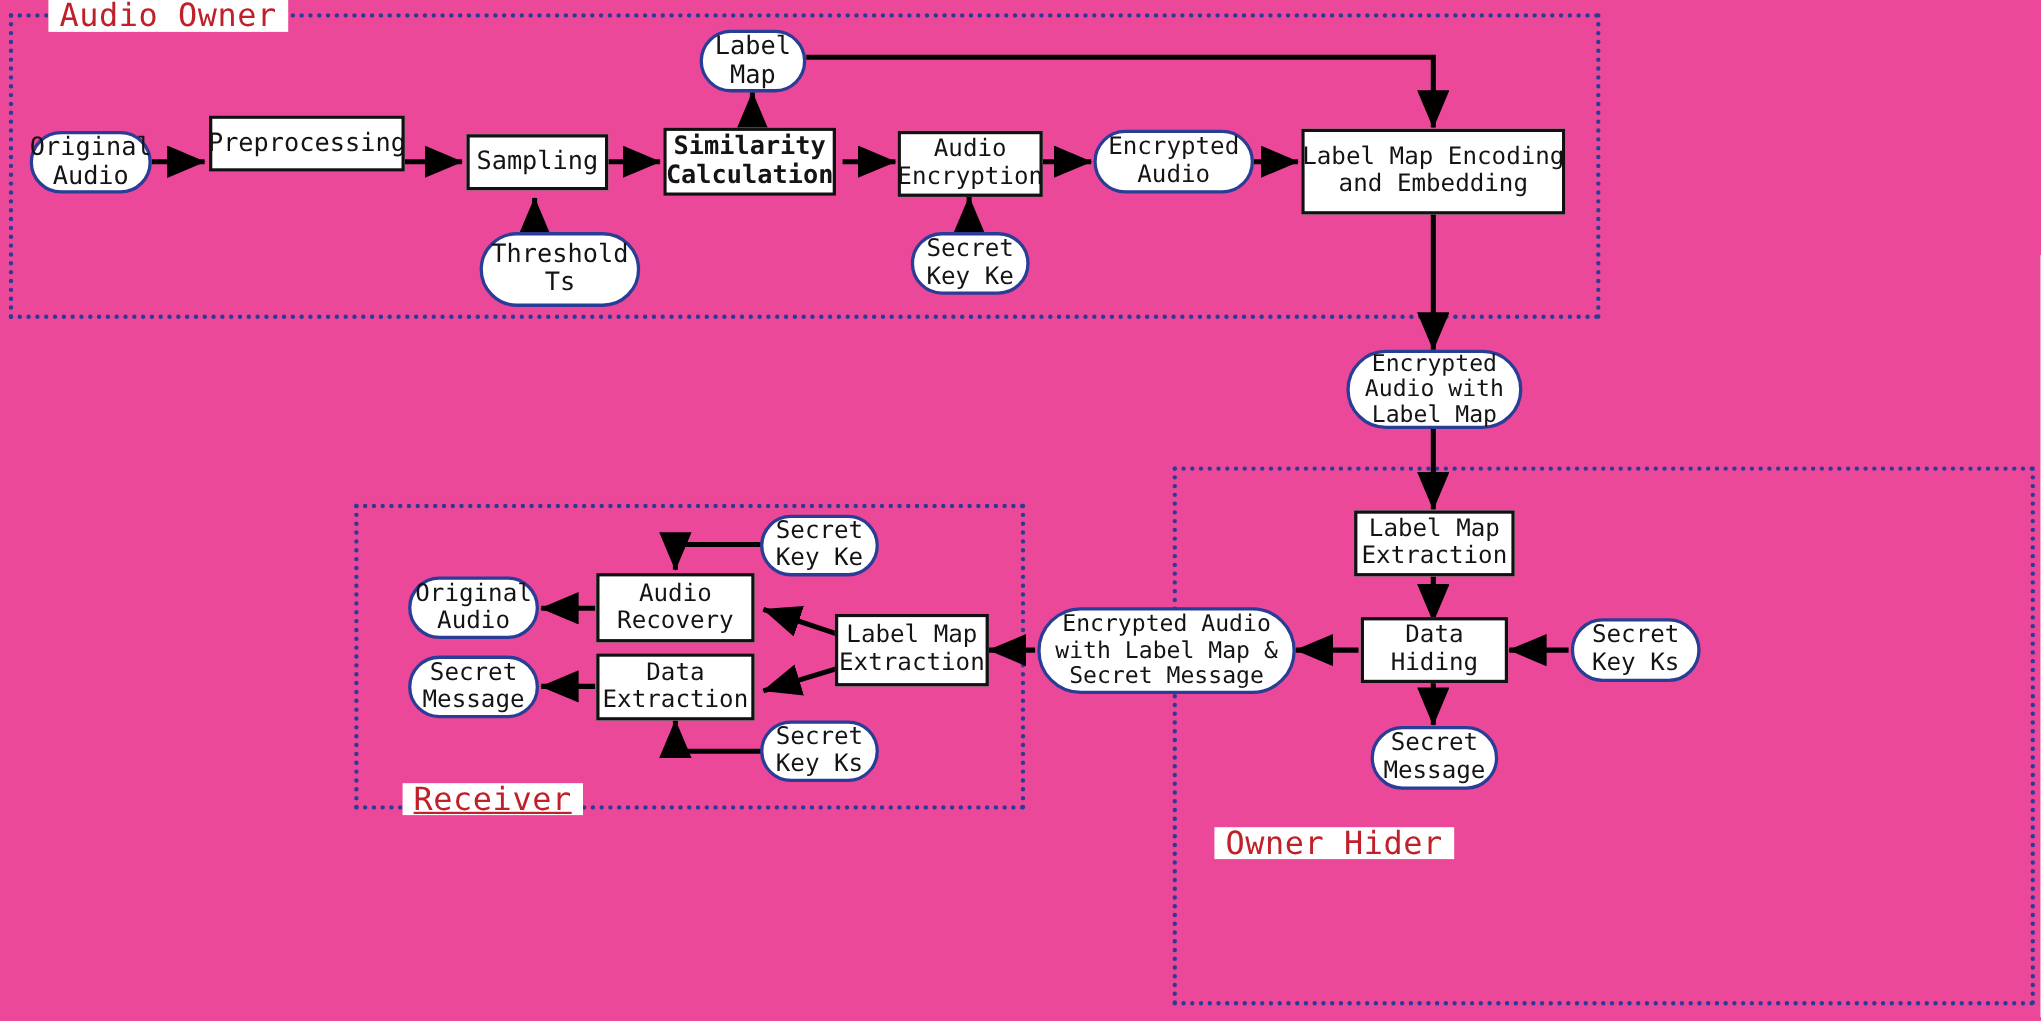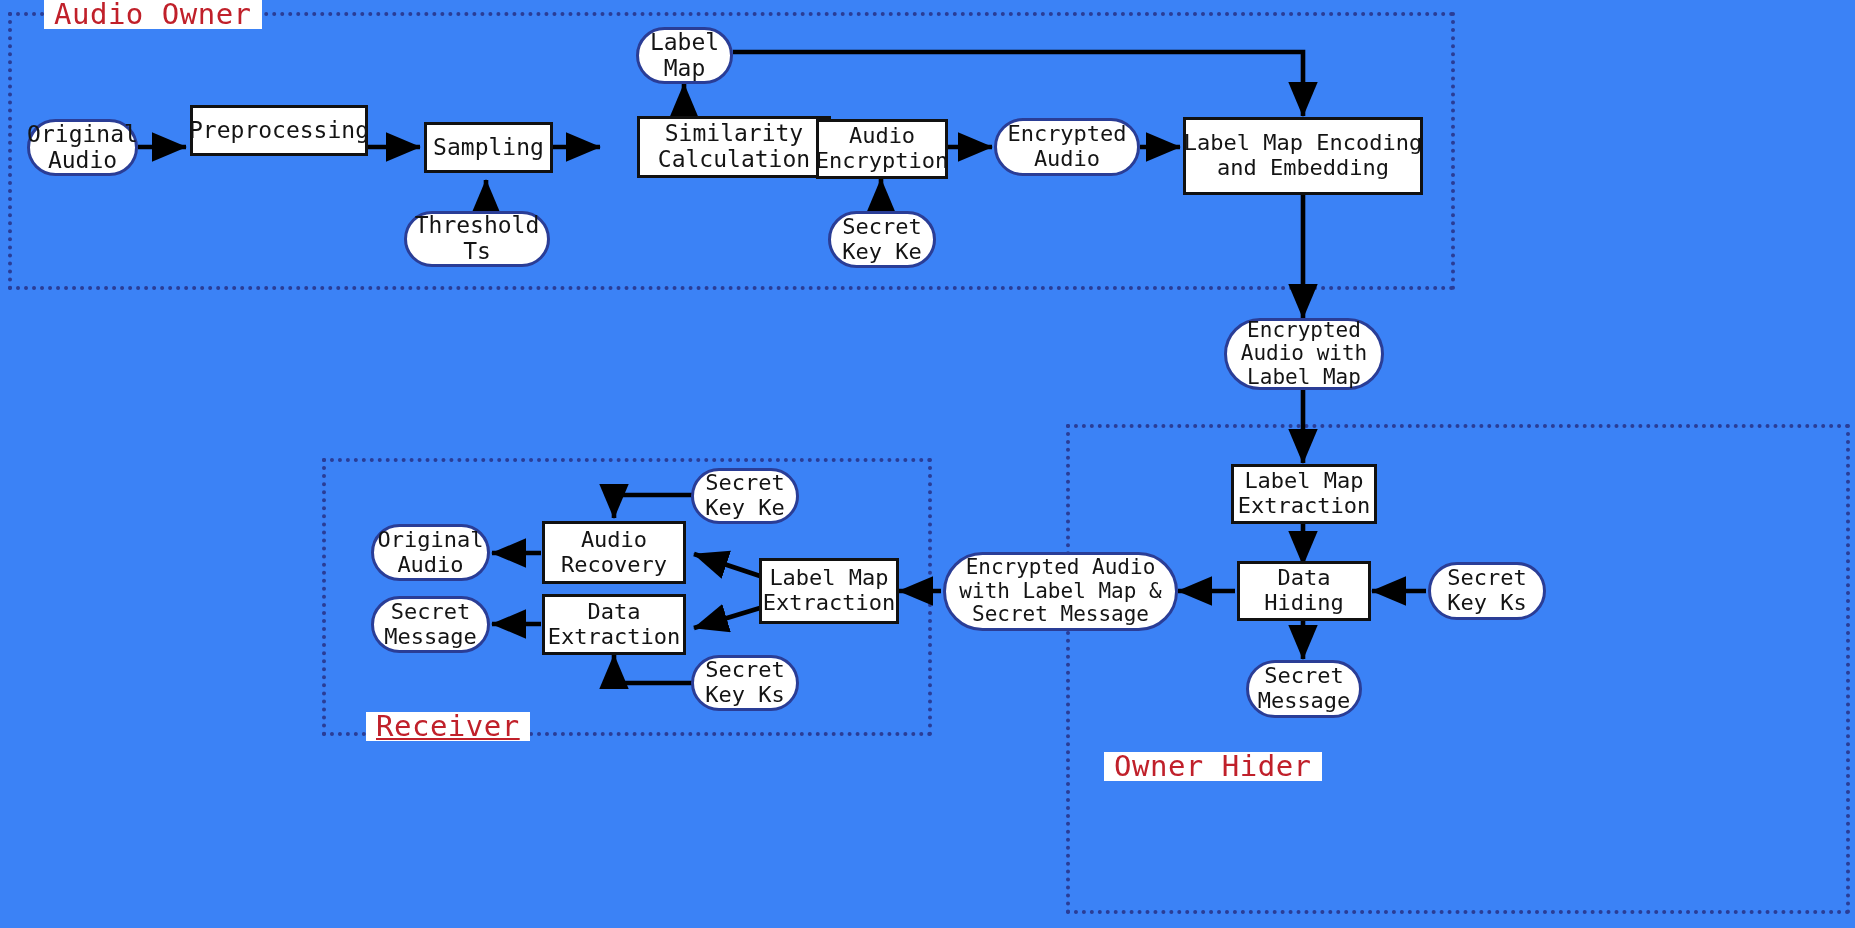--- a/index.html
+++ b/index.html
@@ -5,21 +5,21 @@
 <style>
   html,body{margin:0;padding:0;background:#ffffff;}
   body{
     font-family:"DejaVu Sans Mono","Liberation Mono",monospace;
     -webkit-font-smoothing:antialiased;
   }
   #stage{
     position:relative;
     width:1855px;
     height:928px;
-    background:#3b82f6;
+    background:#ec4899;
     overflow:hidden;
   }
   #edges{
     position:absolute;
     left:0;top:0;
     width:1855px;height:928px;
     pointer-events:none;
   }
   
   .group{
@@ -126,24 +126,24 @@
     </g>
   </svg>
 
   <div class="node term" style="left:27px; top:119px; width:111px; height:57px;">Original
 Audio</div>
 
   <div class="node proc" style="left:190px; top:105px; width:178px; height:51px;">Preprocessing</div>
 
   <div class="node proc" style="left:424px; top:122px; width:129px; height:51px;">Sampling</div>
 
-  <div class="node term" style="left:404px; top:211px; width:146px; height:56px;">Threshold
+  <div class="node term" style="left:436px; top:211px; width:146px; height:68px;">Threshold
 Ts</div>
 
-  <div class="node proc" style="left:637px; top:116px; width:194px; height:62px;">Similarity
+  <div class="node proc" style="left:603px; top:116px; width:157px; height:62px;font-weight:bold;">Similarity
 Calculation</div>
 
   <div class="node term" style="left:636px; top:27px; width:97px; height:57px;">Label
 Map</div>
 
   <div class="node proc t22" style="left:816px; top:119px; width:132px; height:60px;">Audio
 Encryption</div>
 
   <div class="node term t22" style="left:828px; top:211px; width:108px; height:57px;">Secret
 Key Ke</div>

